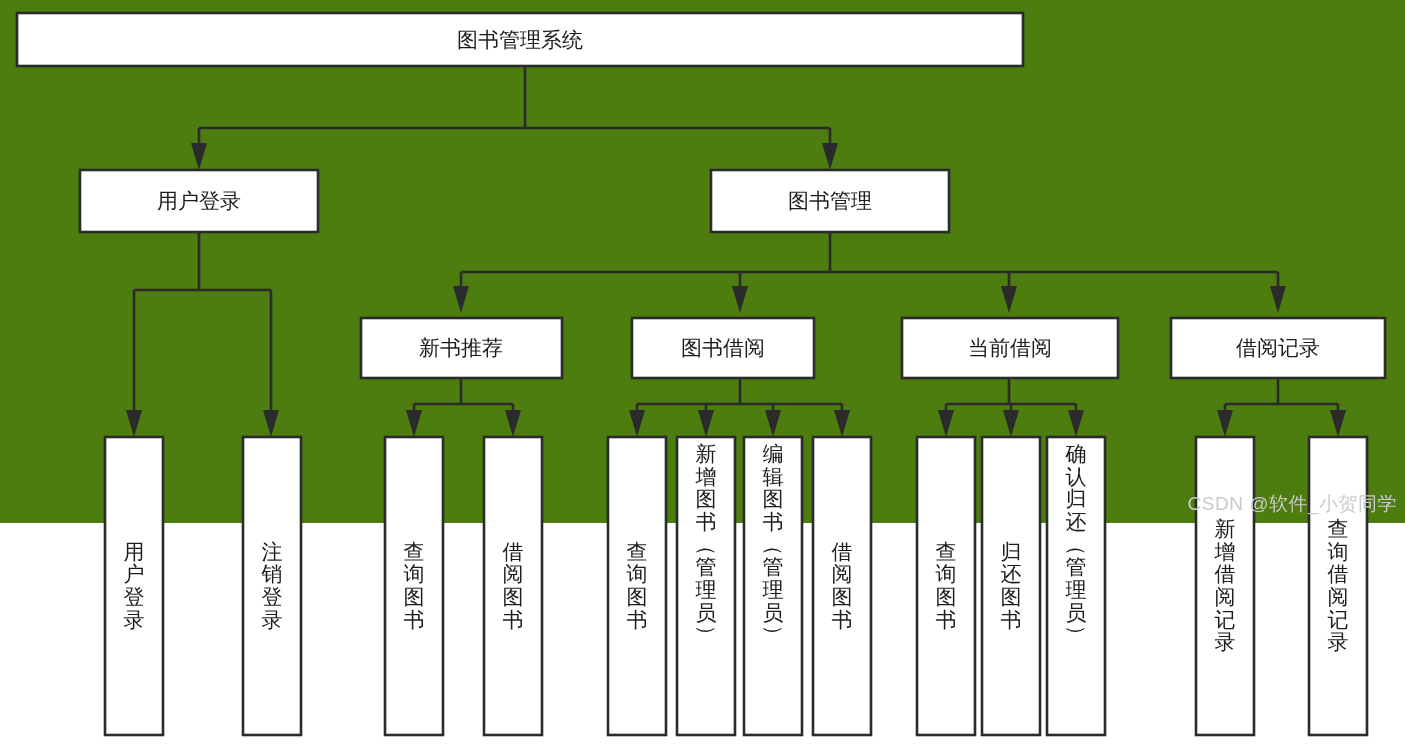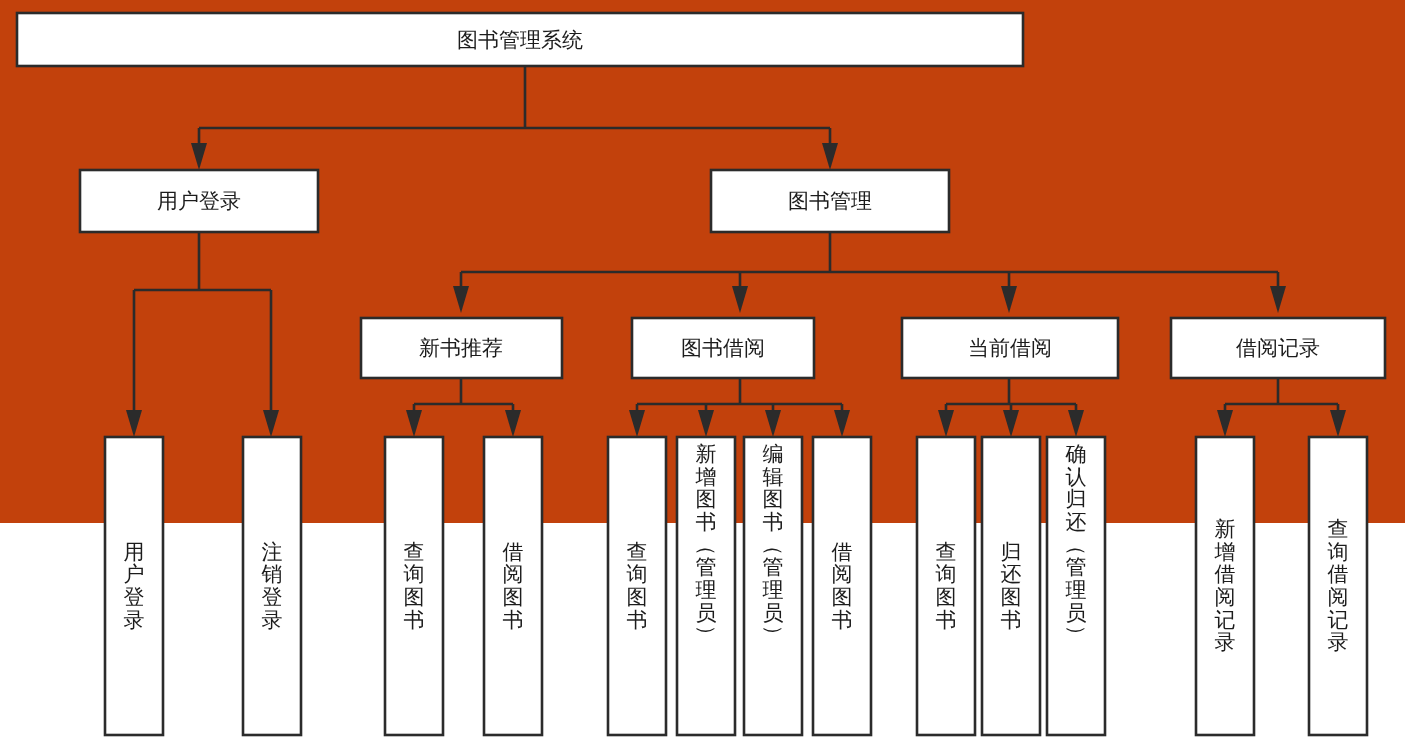--- a/index.html
+++ b/index.html
@@ -10,21 +10,21 @@
   body {
     width: 1405px;
     height: 747px;
     font-family: "Liberation Sans", "DejaVu Sans", sans-serif;
     overflow: hidden;
   }
   #diagram-root {
     position: relative;
     width: 1405px;
     height: 523px;
-    background: #c2410c;
+    background: #4d7c0f;
   }
   svg#diagram-svg {
     position: absolute;
     top: 0; left: 0;
     width: 1405px;
     height: 747px;
   }
   .node-box {
     fill: #ffffff;
     stroke: #2b2b2b;
@@ -315,14 +315,15 @@
     </div>
   <div class="vlabel" style="left:1309px; top:437px; width:58px; height:298px;">
       <span class="ch">查</span>
       <span class="ch">询</span>
       <span class="ch">借</span>
       <span class="ch">阅</span>
       <span class="ch">记</span>
       <span class="ch">录</span>
     </div>
 
+  <div class="watermark">CSDN @软件_小贺同学</div>
 
 </div>
 
 </body></html>

